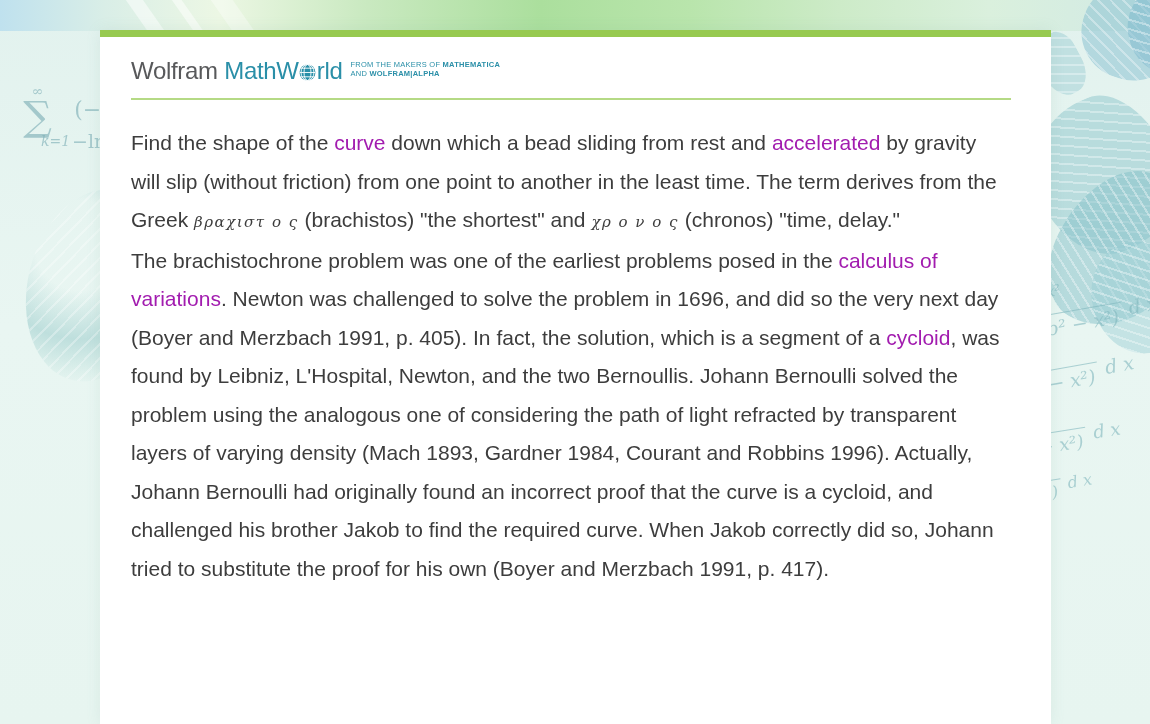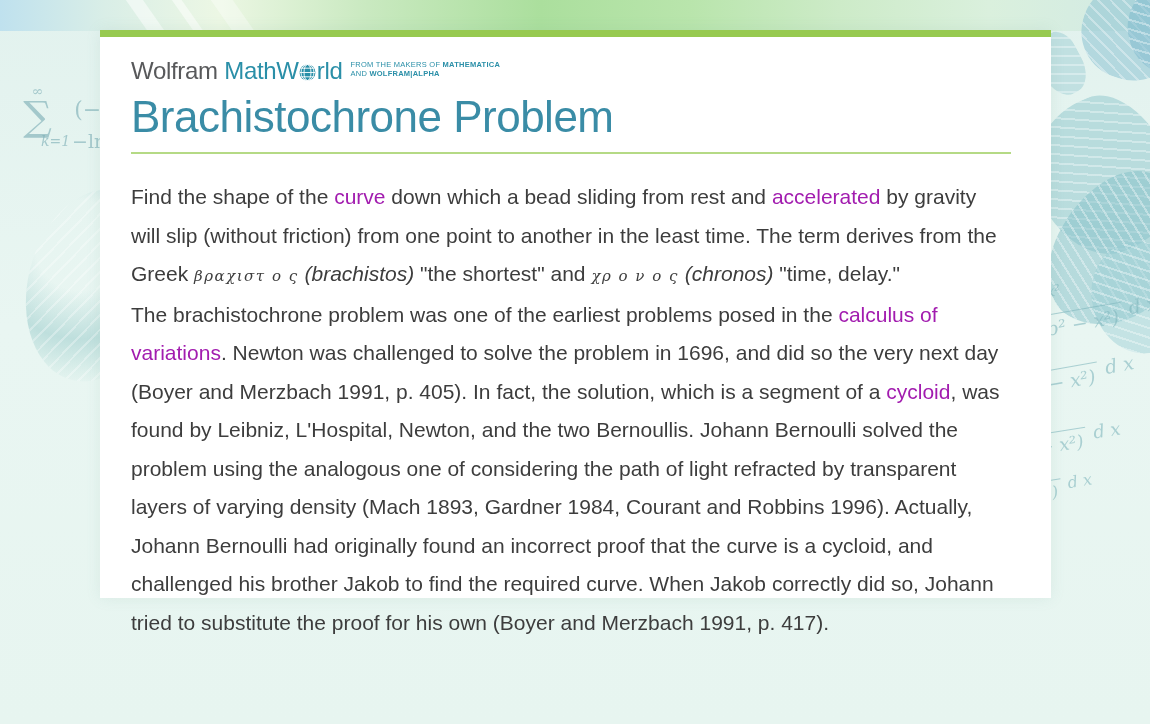--- a/index.html
+++ b/index.html
@@ -58,21 +58,21 @@
   .rfrag .radicand { display:inline-block; border-top:1.5px solid rgba(126,182,188,.6);
            padding:2px 4px 0 2px; }
   .rfrag .dx { display:inline-block; margin-left:7px; transform:translateY(-7px); }
   .rf0 { left:1046px; top:282px; font-size:15px; transform:rotate(-12deg); }
   .rf1 { left:1036px; top:306px; font-size:19px; transform:rotate(-10deg); }
   .rf2 { left:1032px; top:364px; font-size:19px; transform:rotate(-10deg); }
   .rf3 { left:1036px; top:428px; font-size:18px; transform:rotate(-9deg); }
   .rf4 { left:1034px; top:478px; font-size:16px; transform:rotate(-9deg); }
 
   
-  .panel { position:absolute; left:100px; top:30px; width:951px; height:568px; z-index:1;
+  .panel { position:absolute; left:100px; top:30px; width:951px; height:694px; z-index:1;
            background:#ffffff; box-shadow:0 0 14px rgba(110,160,150,.12); }
   .green-bar { width:100%; height:7px; background:#97ca50; }
   .content { padding:20px 40px 0 31px; }
 
   
   .logo-row { display:flex; align-items:flex-start; }
   .logo-text { font-size:24px; font-weight:500; line-height:28px; letter-spacing:-0.3px; white-space:nowrap; }
   .logo-wolfram { color:#58595b; }
   .logo-mathworld { color:#2a8fa8; }
   .globe { display:inline-block; vertical-align:-2px; margin:0 0.5px; }
@@ -84,21 +84,21 @@
   .page-title { margin-top:6px; font-size:44px; font-weight:400; letter-spacing:-0.5px;
                 color:#3a8ca6; line-height:48px; }
   .title-rule { border:none; border-top:2px solid #b5da85; margin-top:11px; }
 
   
   .article p { font-size:21px; line-height:38.5px; color:#3d3d3d; }
   .article p.p1 { margin-top:24px; }
   .article p.p2 { }
   .seg-link { color:#a21caf; text-decoration:none; cursor:pointer; }
   .seg-math { font-family:"DejaVu Serif", serif; font-style:italic; font-size:15px; letter-spacing:1.5px; }
-  .seg-italic { font-style:italic; }
+  .seg-italic { }
 </style>
 </head>
 <body>
 
 <div class="stage">
 
   <div class="top-band"></div>
   <div class="streak s1"></div>
   <div class="streak s2"></div>
   <div class="streak s3"></div>
@@ -141,21 +141,20 @@
                     <line x1="1.6" y1="4.2" x2="15.4" y2="4.2"></line>
                     <line x1="1.6" y1="12.8" x2="15.4" y2="12.8"></line>
                   </g>
                 </svg></span><span>rld</span></span></div>
         <div class="tagline">
           <div><span>FROM THE MAKERS OF </span><b>MATHEMATICA</b></div>
           <div><span>AND </span><b>WOLFRAM|ALPHA</b></div>
         </div>
       </div>
 
-      <h1 class="page-title">Brachistochrone Problem</h1>
       <hr class="title-rule">
 
       <div class="article">
         <p class="p1"><span class="seg-text">Find the shape of the </span><a href="#" class="seg-link">curve</a><span class="seg-text"> down which a bead sliding from rest and </span><a href="#" class="seg-link">accelerated</a><span class="seg-text"> by gravity will slip (without friction) from one point to another in the least time. The term derives from the Greek </span><span class="seg-math">βραχιστ ο ς</span><span class="seg-text"> </span><span class="seg-italic">(brachistos)</span><span class="seg-text"> "the shortest" and </span><span class="seg-math">χρ ο ν ο ς</span><span class="seg-text"> </span><span class="seg-italic">(chronos)</span><span class="seg-text"> "time, delay."</span></p>
         <p class="p2"><span class="seg-text">The brachistochrone problem was one of the earliest problems posed in the </span><a href="#" class="seg-link">calculus of variations</a><span class="seg-text">. Newton was challenged to solve the problem in 1696, and did so the very next day (Boyer and Merzbach 1991, p. 405). In fact, the solution, which is a segment of a </span><a href="#" class="seg-link">cycloid</a><span class="seg-text">, was found by Leibniz, L'Hospital, Newton, and the two Bernoullis. Johann Bernoulli solved the problem using the analogous one of considering the path of light refracted by transparent layers of varying density (Mach 1893, Gardner 1984, Courant and Robbins 1996). Actually, Johann Bernoulli had originally found an incorrect proof that the curve is a cycloid, and challenged his brother Jakob to find the required curve. When Jakob correctly did so, Johann tried to substitute the proof for his own (Boyer and Merzbach 1991, p. 417).</span></p>
       </div>
 
     </div>
   </div>
 </div>

